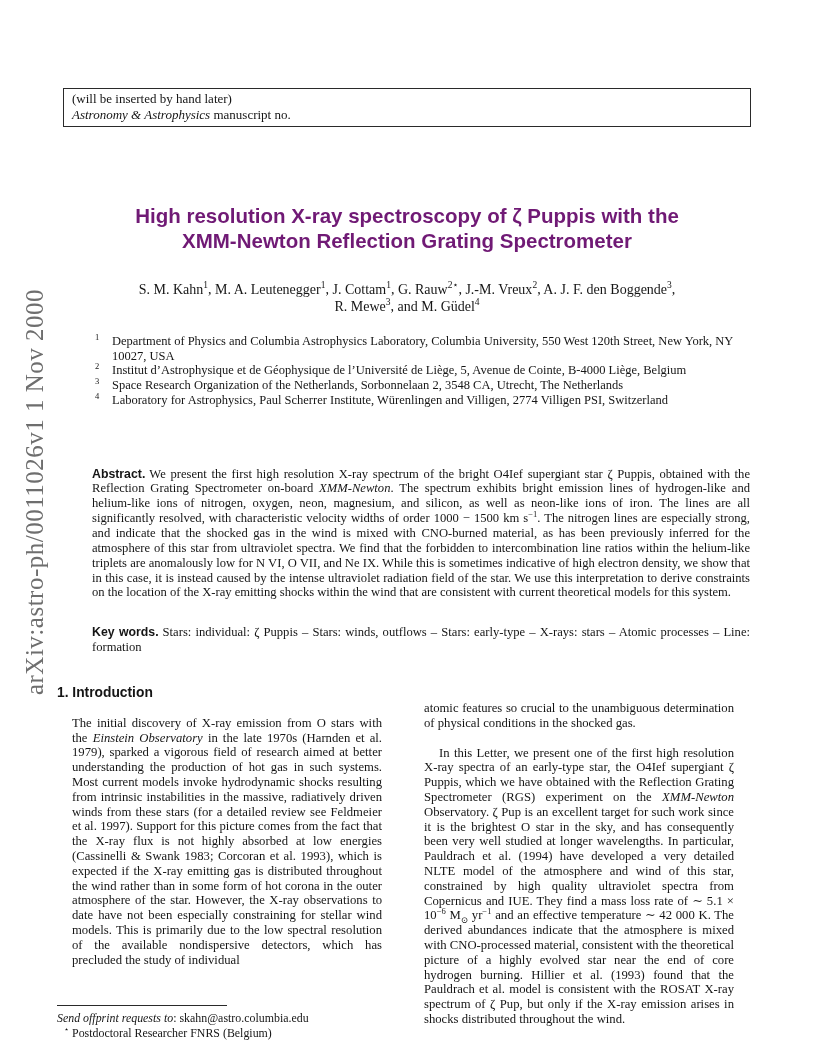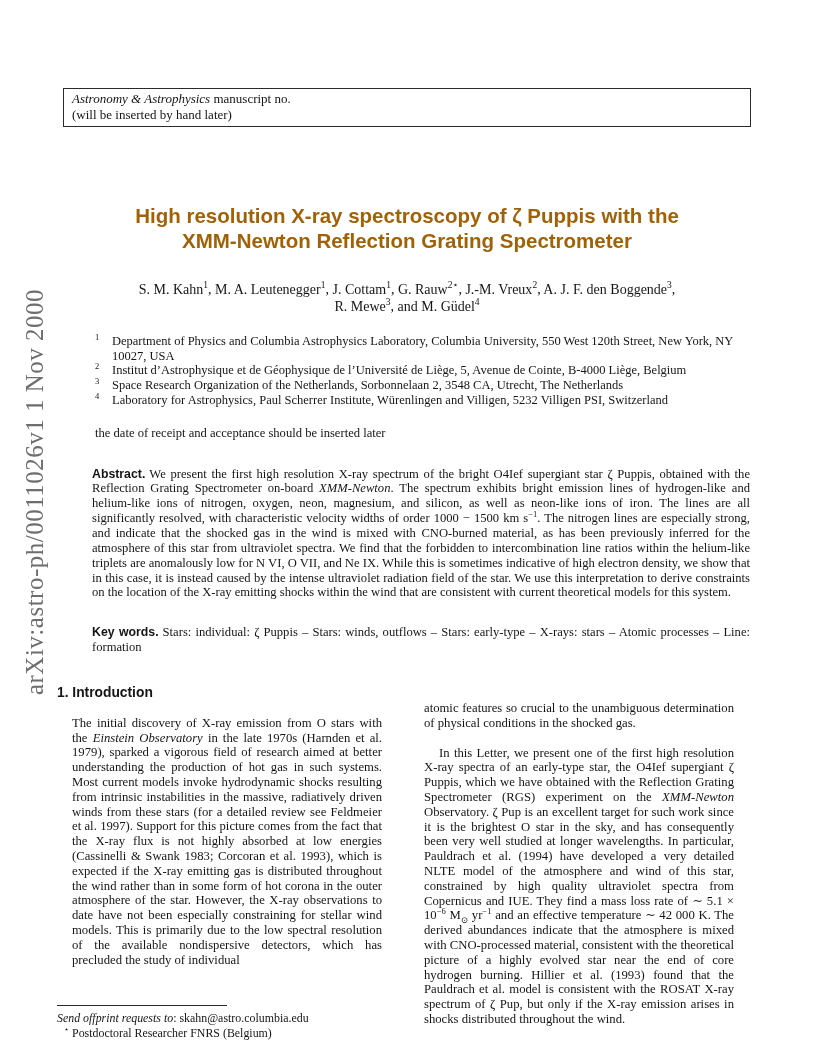--- a/index.html
+++ b/index.html
@@ -21,21 +21,21 @@
   }
 
   .header-box {
     position:absolute; left:63px; top:88px; width:670px;
     border:1.3px solid #2a2a2a; padding:2px 8px 4px 8px;
     font-size:13px; line-height:15.5px;
   }
 
   .title {
     position:absolute; left:57px; top:203px; width:700px; text-align:center;
-    font-weight:bold; font-size:20.5px; line-height:25px; color:#a16207;
+    font-weight:bold; font-size:20.5px; line-height:25px; color:#701a75;
   }
 
   .authors {
     position:absolute; left:57px; top:281px; width:700px; text-align:center;
     font-size:14px; line-height:17px;
   }
 
   .affiliations {
     position:absolute; left:95px; top:334px; width:658px;
     font-size:12.5px; line-height:14.7px;
@@ -79,22 +79,22 @@
   .fn-line2 { padding-left:7px; }
 </style>
 </head>
 <body>
 
 <div class="page">
 
   <div class="arxiv-watermark">arXiv:astro-ph/0011026v1  1 Nov 2000</div>
 
   <div class="header-box">
+    <div>(will be inserted by hand later)</div>
     <div><span class="it">Astronomy &amp; Astrophysics</span><span> manuscript no.</span></div>
-    <div>(will be inserted by hand later)</div>
   </div>
 
   <div class="title sans">
     <div>High resolution X-ray spectroscopy of ζ Puppis with the</div>
     <div>XMM-Newton Reflection Grating Spectrometer</div>
   </div>
 
   <div class="authors">
     <div><span>S. M. Kahn</span><sup>1</sup><span>, M. A. Leutenegger</span><sup>1</sup><span>, J. Cottam</span><sup>1</sup><span>, G. Rauw</span><sup>2⋆</sup><span>, J.-M. Vreux</span><sup>2</sup><span>, A. J. F. den Boggende</span><sup>3</sup><span>,</span></div>
     <div><span>R.  Mewe</span><sup>3</sup><span>, and M. Güdel</span><sup>4</sup></div>
@@ -108,25 +108,24 @@
     <div class="aff-row">
       <span class="aff-num"><sup>2</sup></span>
       <span class="aff-text">Institut d’Astrophysique et de Géophysique de l’Université de Liège, 5, Avenue de Cointe, B-4000 Liège, Belgium</span>
     </div>
     <div class="aff-row">
       <span class="aff-num"><sup>3</sup></span>
       <span class="aff-text">Space Research Organization of the Netherlands, Sorbonnelaan 2, 3548 CA, Utrecht, The Netherlands</span>
     </div>
     <div class="aff-row">
       <span class="aff-num"><sup>4</sup></span>
-      <span class="aff-text">Laboratory for Astrophysics, Paul Scherrer Institute, Würenlingen and Villigen, 5232 Villigen PSI, Switzerland</span>
+      <span class="aff-text">Laboratory for Astrophysics, Paul Scherrer Institute, Würenlingen and Villigen, 2774 Villigen PSI, Switzerland</span>
     </div>
   </div>
 
-  <div class="date-note">the date of receipt and acceptance should be inserted later</div>
 
   <p class="abstract"><span class="abs-label">Abstract.</span><span><span>We present the first high resolution X-ray spectrum of the bright O4Ief supergiant star ζ Puppis, obtained with the Reflection Grating Spectrometer on-board </span><span class="it">XMM-Newton</span><span>. The spectrum exhibits bright emission lines of hydrogen-like and helium-like ions of nitrogen, oxygen, neon, magnesium, and silicon, as well as neon-like ions of iron. The lines are all significantly resolved, with characteristic velocity widths of order 1000 − 1500 km s</span><sup>−1</sup><span>. The nitrogen lines are especially strong, and indicate that the shocked gas in the wind is mixed with CNO-burned material, as has been previously inferred for the atmosphere of this star from ultraviolet spectra. We find that the forbidden to intercombination line ratios within the helium-like triplets are anomalously low for N VI, O VII, and Ne IX. While this is sometimes indicative of high electron density, we show that in this case, it is instead caused by the intense ultraviolet radiation field of the star. We use this interpretation to derive constraints on the location of the X-ray emitting shocks within the wind that are consistent with current theoretical models for this system.</span></span></p>
 
   <p class="keywords"><span class="abs-label">Key words.</span><span><span>Stars: individual: ζ Puppis – Stars: winds, outflows – Stars: early-type – X-rays: stars – Atomic processes – Line: formation</span></span></p>
 
   <div class="columns">
     <div class="col col-left">
       <h2 class="section-heading">1. Introduction</h2>
       <p><span>The initial discovery of X-ray emission from O stars with the </span><span class="it">Einstein Observatory</span><span> in the late 1970s (Harnden et al. 1979), sparked a vigorous field of research aimed at better understanding the production of hot gas in such systems. Most current models invoke hydrodynamic shocks resulting from intrinsic instabilities in the massive, radiatively driven winds from these stars (for a detailed review see Feldmeier et al. 1997). Support for this picture comes from the fact that the X-ray flux is not highly absorbed at low energies (Cassinelli &amp; Swank 1983; Corcoran et al. 1993), which is expected if the X-ray emitting gas is distributed throughout the wind rather than in some form of hot corona in the outer atmosphere of the star. However, the X-ray observations to date have not been especially constraining for stellar wind models. This is primarily due to the low spectral resolution of the available nondispersive detectors, which has precluded the study of individual</span></p>
     </div>

